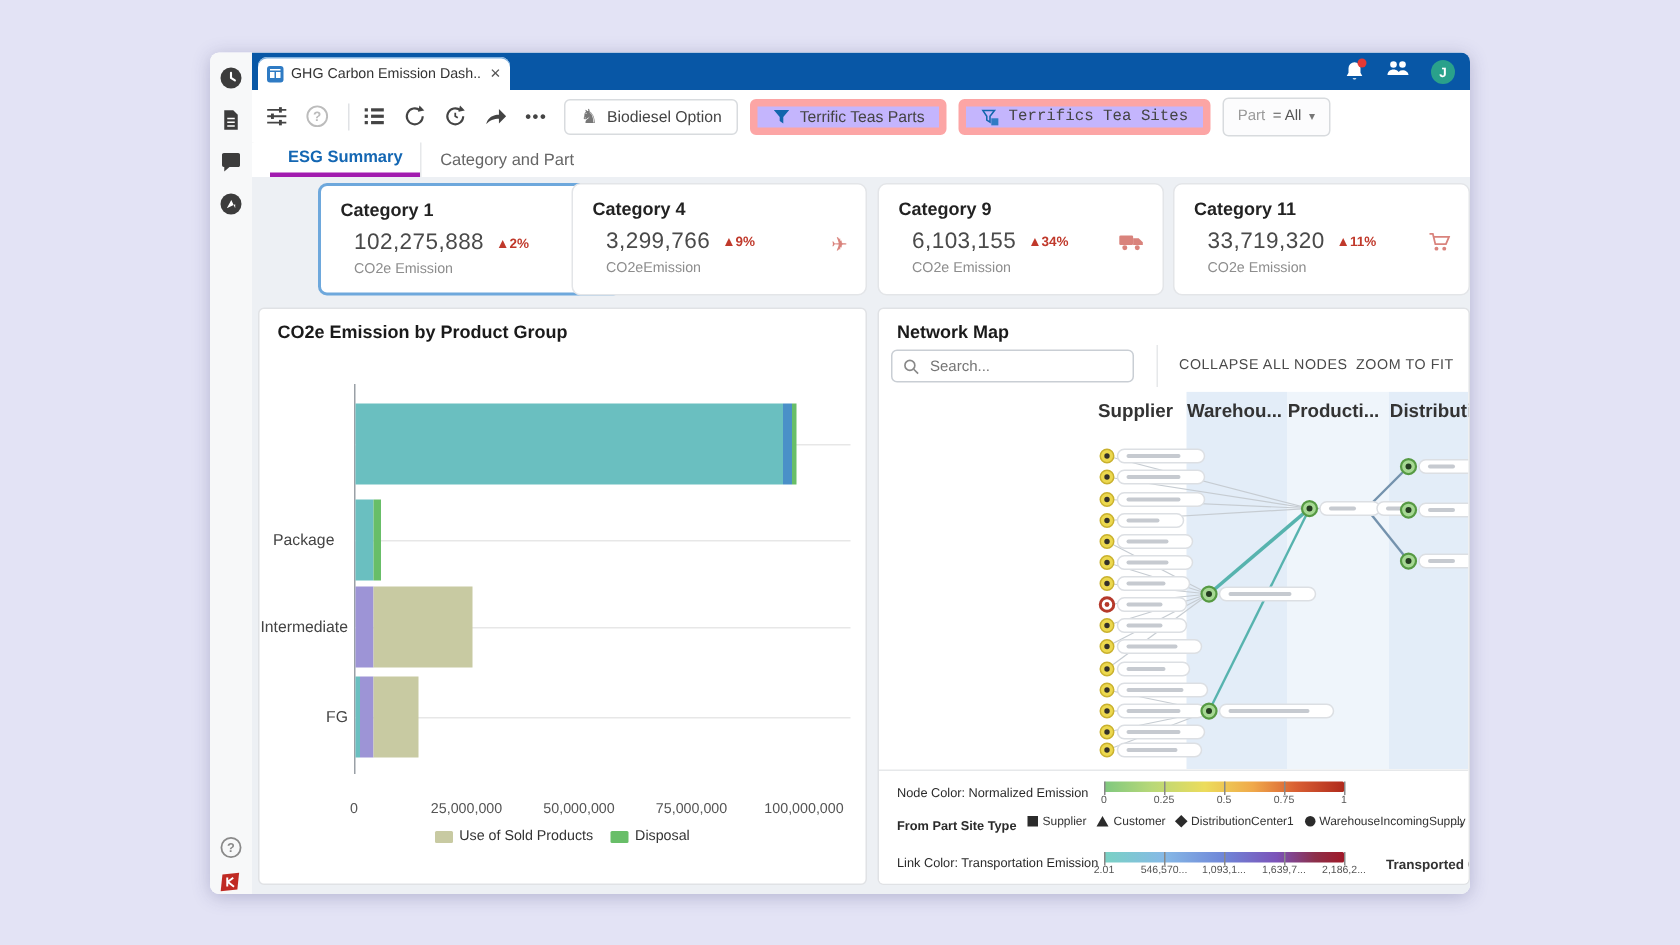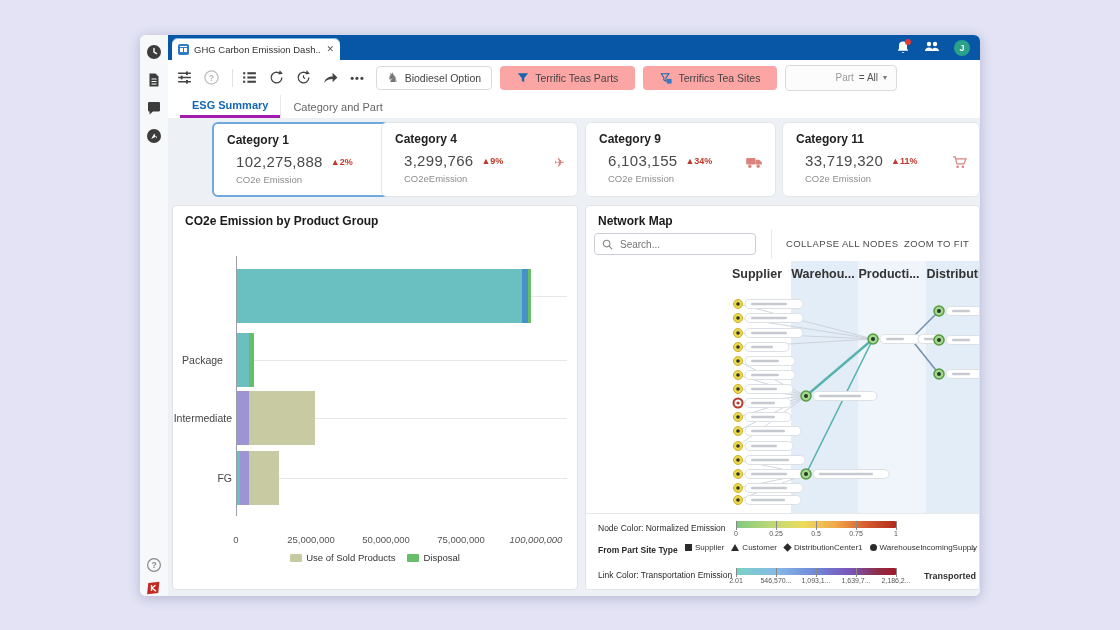--- a/index.html
+++ b/index.html
@@ -17,24 +17,24 @@
     linear-gradient(#fff,#fff) 0 2.8px/3px 4.2px no-repeat,
     linear-gradient(#fff,#fff) 4px 2.8px/3px 4.2px no-repeat;}
   .browser-tab .tab-title{font-size:9.5px;color:#333;white-space:nowrap;overflow:hidden;flex:1;}
   .browser-tab .tab-close{font-size:9px;color:#555;cursor:pointer;flex:0 0 auto;}
   .bluebar-right{position:absolute;right:10px;top:0;height:25px;display:flex;align-items:center;gap:13px;}
   .avatar{width:16px;height:16px;border-radius:50%;background:#2aa18b;color:#fff;font-size:9px;font-weight:bold;display:flex;align-items:center;justify-content:center;cursor:pointer;}
   
   .toolbar{position:absolute;left:28px;top:25px;width:812px;height:35px;background:#fff;display:flex;align-items:center;padding-left:8px;box-sizing:border-box;}
   .tb-icon{width:17px;height:17px;margin-right:10px;cursor:pointer;flex:0 0 auto;}
   .tb-div{width:1px;height:18px;background:#e0e2e5;margin:0 8px 0 2px;}
-  .tb-btn{height:24px;border:7px solid #fca5a5;border-radius:4px;background:#fca5a5;display:flex;align-items:center;gap:6px;padding:0 10px;margin-right:8px;font-size:10.5px;color:#444;cursor:pointer;white-space:nowrap;}
+  .tb-btn{height:24px;border:5px solid #fca5a5;border-radius:4px;background:#c4b5fd;display:flex;align-items:center;gap:6px;padding:0 10px;margin-right:8px;font-size:10.5px;color:#444;cursor:pointer;white-space:nowrap;}
   .knight{font-size:13px;color:#777;line-height:1;}
   .chip{height:24px;border:1px solid #d8dbde;border-radius:4px;background:#fcfcfd;display:flex;align-items:center;gap:5px;padding:0 9px;font-size:10px;cursor:pointer;}
-  .chip .lbl{color:#9a9a9a;margin-left:40px;}
+  .chip .lbl{color:#9a9a9a;}
   .chip .val{color:#555;}
   .chip .caret{color:#777;font-size:8px;}
   
   .viewtabs{position:absolute;left:28px;top:60px;width:812px;height:23px;background:#fff;display:flex;align-items:stretch;padding-left:12px;box-sizing:border-box;}
   .vtab{display:flex;align-items:center;padding:0 12px;font-size:11px;color:#666;cursor:pointer;}
   .vtab.active{color:#1467b3;font-weight:bold;border-bottom:3px solid #a21caf;box-sizing:border-box;}
   .vtab + .vtab{border-left:1px solid #e6e8ea;}
   
   .content{position:absolute;left:28px;top:83px;width:812px;height:478px;background:#edf0f4;}
   .kpi-card{position:absolute;top:4px;height:75px;background:#fff;border:1px solid #e3e5e8;border-radius:6px;box-sizing:border-box;cursor:pointer;}
@@ -199,21 +199,21 @@
     <button class="tb-btn" style="border:none;background:#fff;border:1px solid #d8dbde;font-family:inherit;">
       <span class="knight">♞</span>
       <span>Biodiesel Option</span>
     </button>
     <button class="tb-btn" style="font-family:inherit;">
       <svg viewBox="0 0 14 14" width="12" height="12">
           <path d="M1 1.5h12L8.4 7v5l-2.8-1.8V7z" fill="#1266ad"></path>
         </svg>
       <span>Terrific Teas Parts</span>
     </button>
-    <button class="tb-btn" style="font-family:Liberation Sans, sans-serif;">
+    <button class="tb-btn" style="font-family:Liberation Mono, monospace;">
       <svg viewBox="0 0 14 14" width="12" height="12">
           <path d="M1.5 2h9L7 6.5V11L4.5 9.4V6.5z" fill="none" stroke="#1266ad" stroke-width="1.2"></path>
           <rect x="8" y="8" width="5.5" height="5.5" fill="#2f7bc4"></rect>
         </svg>
       <span>Terrifics Tea Sites</span>
     </button>
     <span class="chip">
       <span class="lbl">Part</span>
       <span class="val">= All</span>
       <span class="caret">▾</span>
@@ -303,21 +303,21 @@
           <div class="cat-label" style="top: 245px; height: 54px; line-height: 54px;">FG</div>
           <div class="bar-stack" style="top: 245px; height: 54px;">
             <div class="bar-seg" title="Purchased Goods" style="width: 3px; background: rgb(106, 191, 192);"></div>
             <div class="bar-seg" title="Downstream Transportation" style="width: 9px; background: rgb(157, 148, 214);"></div>
             <div class="bar-seg" title="Use of Sold Products" style="width: 30px; background: rgb(200, 202, 162);"></div>
           </div>
           <div class="xlab" style="left: 63px;">0</div>
           <div class="xlab" style="left: 138px;">25,000,000</div>
           <div class="xlab" style="left: 213px;">50,000,000</div>
           <div class="xlab" style="left: 288px; text-align: right;">75,000,000</div>
-          <div class="xlab" style="left: 363px; font-style: italic;">100,000,000</div>
+          <div class="xlab" style="left: 363px;">100,000,000</div>
         </div>
       <div class="chart-legend">
           <div class="cl-row">
             <div class="cl-item">
               <div class="cl-swatch" style="background: rgb(200, 202, 162);"></div>
               <span>Use of Sold Products</span>
             </div>
             <div class="cl-item">
               <div class="cl-swatch" style="background: rgb(104, 190, 104);"></div>
               <span>Disposal</span>

